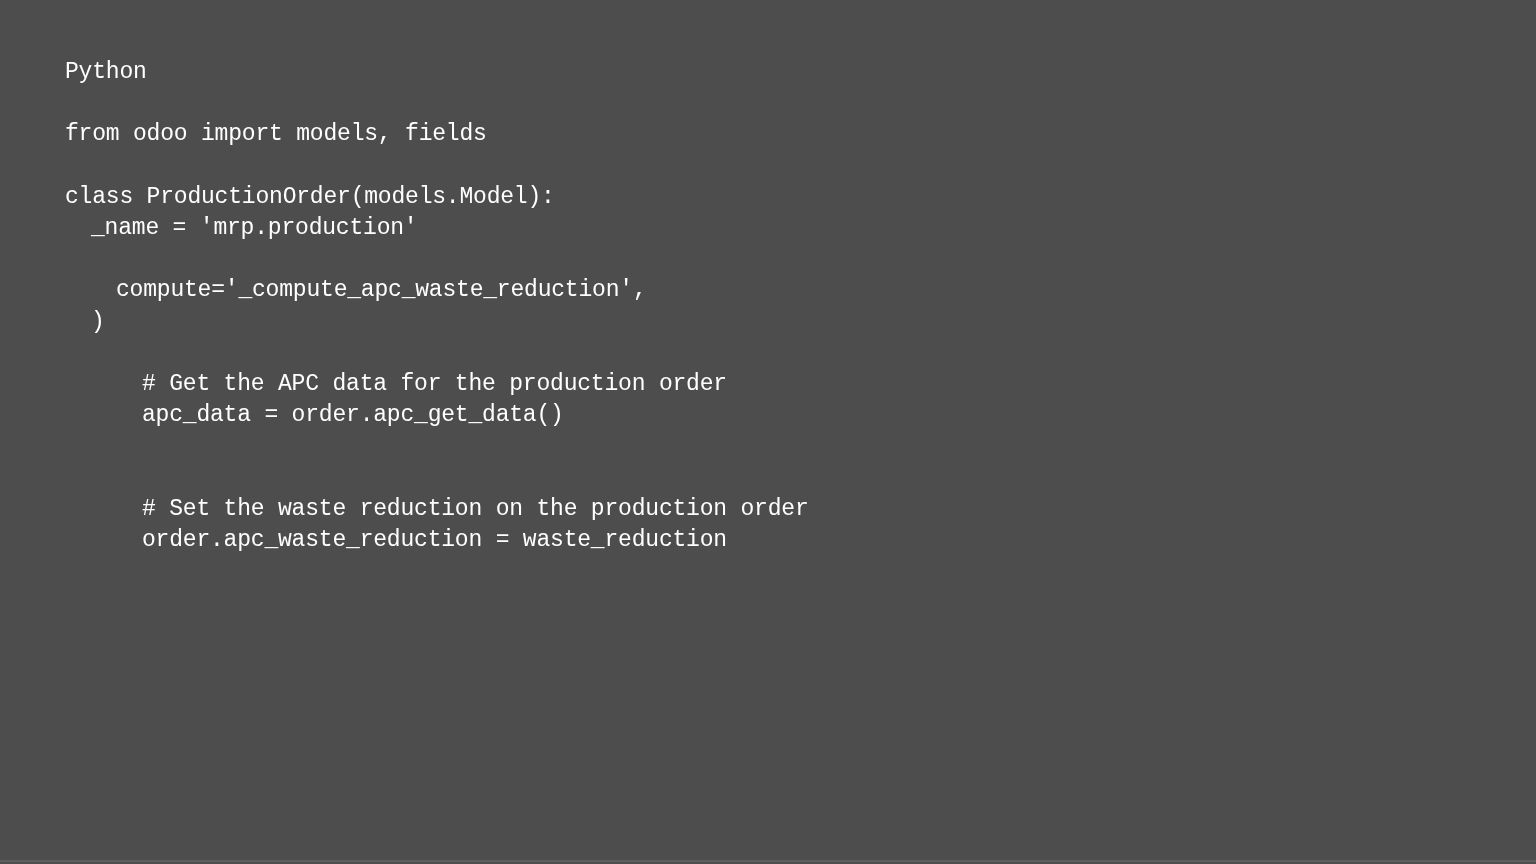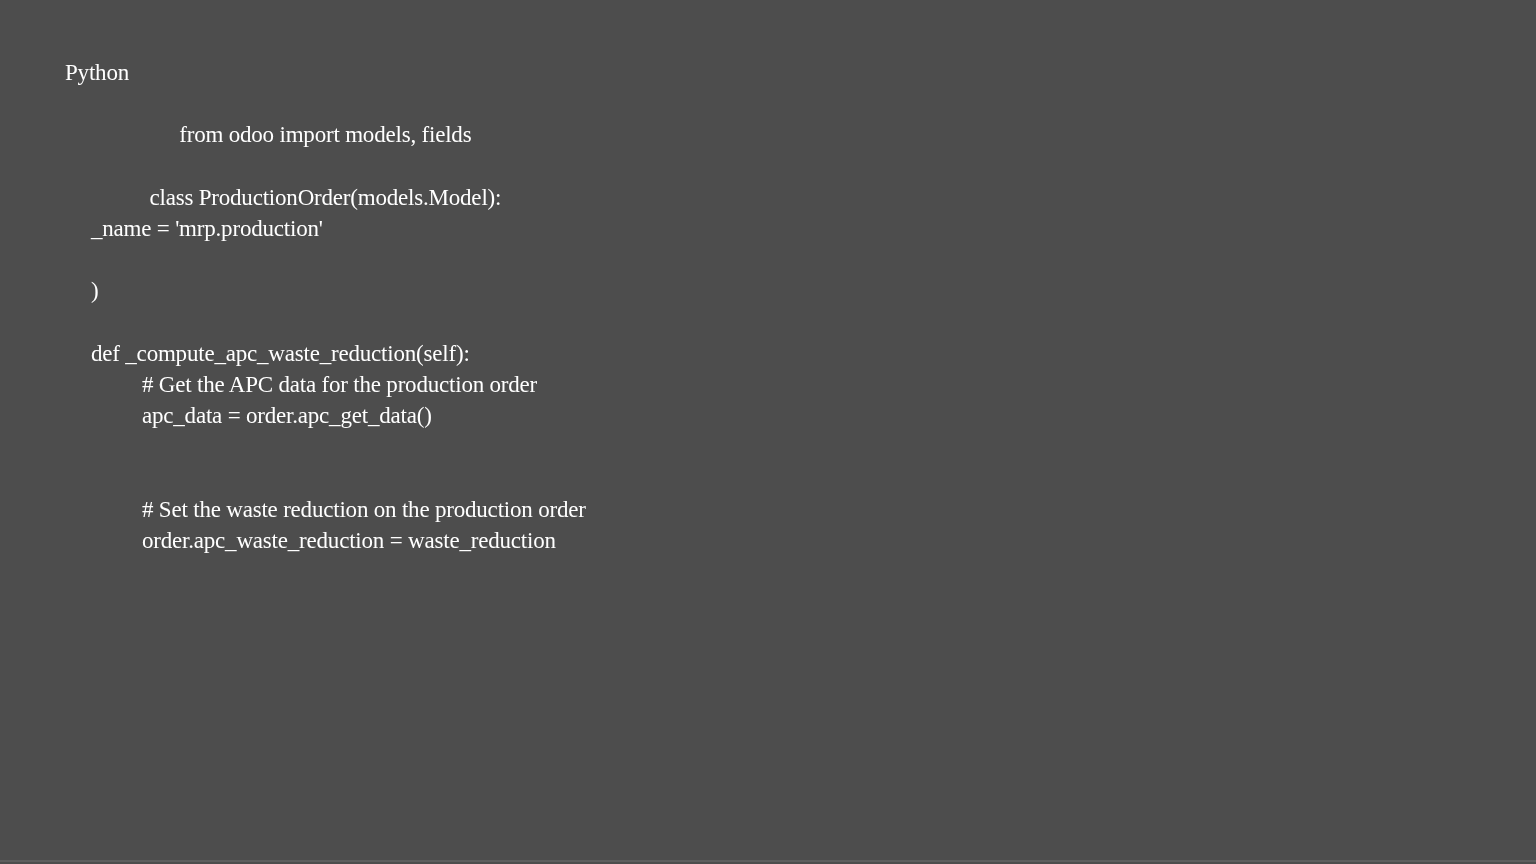--- a/index.html
+++ b/index.html
@@ -23,55 +23,55 @@
       width: 1536px;
       height: 2px;
       background: #5e5e5e;
     }
     .code-block {
       position: absolute;
       left: 65px;
       top: 57px;
       margin: 0;
       color: #ffffff;
-      font-family: Liberation Serif, serif;
+      font-family: Liberation Mono, monospace;
       font-size: 23px;
       letter-spacing: -0.2px;
     }
     .line {
       height: 31.2px;
       line-height: 31.2px;
       white-space: pre;
     }
     .lang-label {
       height: 31.2px;
       line-height: 31.2px;
       margin-bottom: 31.2px;
     }
-    .indent-0 { padding-left: 0; text-align: center; }
+    .indent-0 { padding-left: 0; }
     .indent-1 { padding-left: 26px; }
     .indent-2 { padding-left: 51px; }
     .indent-3 { padding-left: 77px; }
     .blank { height: 31.2px; }
   </style>
 </head>
 <body>
 
 <div class="page">
   <div class="code-block">
     <div class="lang-label">Python</div>
 
     <div class="line indent-0">from odoo import models, fields</div>
     <div class="line blank"></div>
     <div class="line indent-0">class ProductionOrder(models.Model):</div>
     <div class="line indent-1">_name = 'mrp.production'</div>
     <div class="line blank"></div>
+    <div class="line indent-2">compute='_compute_apc_waste_reduction',</div>
     <div class="line indent-1">)</div>
     <div class="line blank"></div>
-    <div class="line indent-1">def _compute_apc_waste_reduction(self):</div>
     <div class="line indent-3"># Get the APC data for the production order</div>
     <div class="line indent-3">apc_data = order.apc_get_data()</div>
     <div class="line blank"></div>
     <div class="line blank"></div>
     <div class="line indent-3"># Set the waste reduction on the production order</div>
     <div class="line indent-3">order.apc_waste_reduction = waste_reduction</div>
   </div>
   <div class="bottom-edge"></div>
 </div>
 

